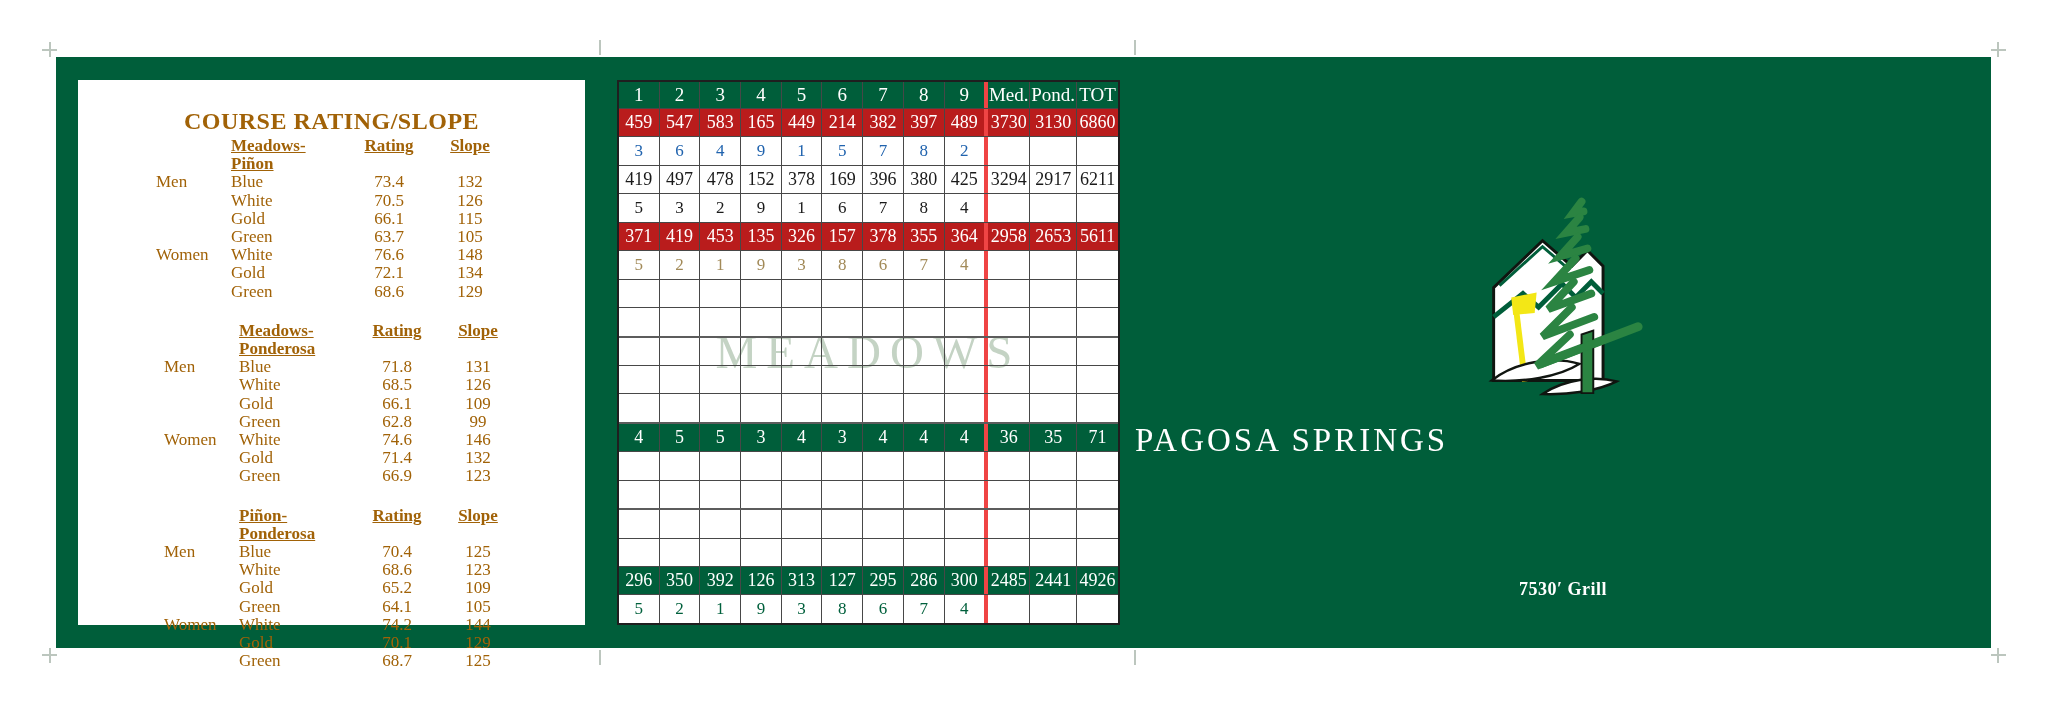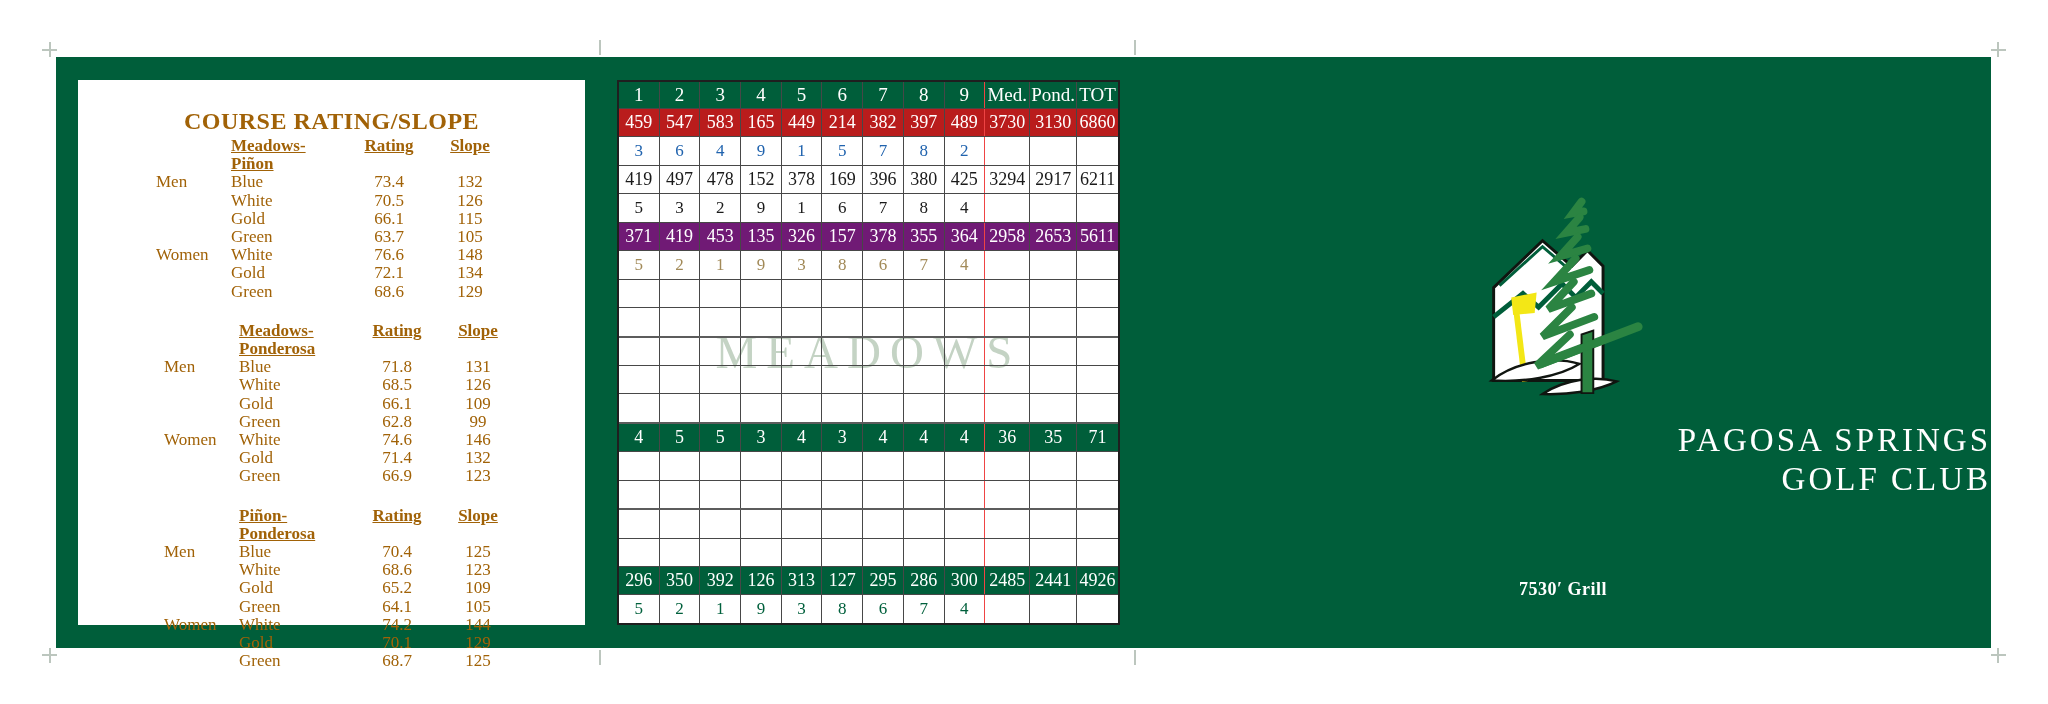--- a/index.html
+++ b/index.html
@@ -32,36 +32,36 @@
   .watermark{position:absolute;left:0;top:243px;width:100%;text-align:center;z-index:1;
              color:#C4D3C4;font-size:47px;letter-spacing:9px;font-weight:normal;pointer-events:none;}
   .score-grid{position:relative;z-index:2;display:flex;flex-direction:column;height:100%;}
   .srow{flex:1;display:grid;grid-template-columns:repeat(9,40.7px) 45px 47px 1fr;
         border-bottom:1px solid #474747;box-sizing:border-box;}
   .srow:last-child{border-bottom:none;}
   .srow.hb{border-bottom:2px solid #5c5c5c;}
   .scell{border-right:1px solid #474747;box-sizing:border-box;display:flex;align-items:center;justify-content:center;
          font-size:18px;color:#1a1a1a;overflow:hidden;}
   .scell:last-child{border-right:none;}
-  .scell.sep{border-left:1px solid #ef4444;margin-left:-1px;}
+  .scell.sep{border-left:4px solid #ef4444;margin-left:-1px;}
   .srow.k-header{flex:0 0 27px;background:#005E3A;color:#fff;}
   .srow.k-header .scell{color:#fff;font-size:19px;}
   .srow.k-yd-blue{background:#b91c1c;}   .srow.k-yd-blue .scell{color:#fff;}
-  .srow.k-yd-gold{background:#701a75;}   .srow.k-yd-gold .scell{color:#fff;}
+  .srow.k-yd-gold{background:#b91c1c;}   .srow.k-yd-gold .scell{color:#fff;}
   .srow.k-par,.srow.k-yd-green{background:#005E3A;} 
   .srow.k-par .scell,.srow.k-yd-green .scell{color:#fff;}
   .srow.k-hc-blue .scell{color:#2063AE;font-size:17px;}
   .srow.k-hc-black .scell{color:#1a1a1a;font-size:17px;}
   .srow.k-hc-gold .scell{color:#A28A58;font-size:17px;}
   .srow.k-hc-green .scell{color:#00603C;font-size:17px;}
 
   
   .right-panel{position:absolute;left:1079px;top:0;width:856px;height:591px;color:#fff;}
   .club-logo{position:absolute;left:50%;top:131px;transform:translateX(-50%);width:168px;height:210px;}
-  .club-name{position:absolute;left:0;top:364px;width:100%;text-align:right;
+  .club-name{position:absolute;left:0;top:364px;width:100%;text-align:left;
              font-size:33px;letter-spacing:3px;line-height:39px;}
   .tagline{position:absolute;left:0;top:522px;width:100%;text-align:center;
            font-size:18px;font-weight:bold;letter-spacing:.5px;}
 </style>
 </head>
 <body>
 
 <div class="page">
 
   <div>
@@ -525,19 +525,18 @@
           <path d="M102,30 L88,46 L108,42"></path>
           <path d="M100,50 L82,70 L110,62"></path>
           <path d="M98,72 L76,96 L112,84"></path>
           <path d="M96,96 L70,124 L114,108"></path>
           <path d="M94,122 L64,152 L117,132"></path>
           <path d="M92,150 L58,182 L120,158"></path>
         </g>
       </svg>
       <div class="club-name">
         <div>PAGOSA SPRINGS</div>
-        <div>GOLF CLUB</div>
       </div>
       <div class="tagline">7530′ Grill</div>
     </div>
 
   </div>
 </div>
 
 </body></html>

